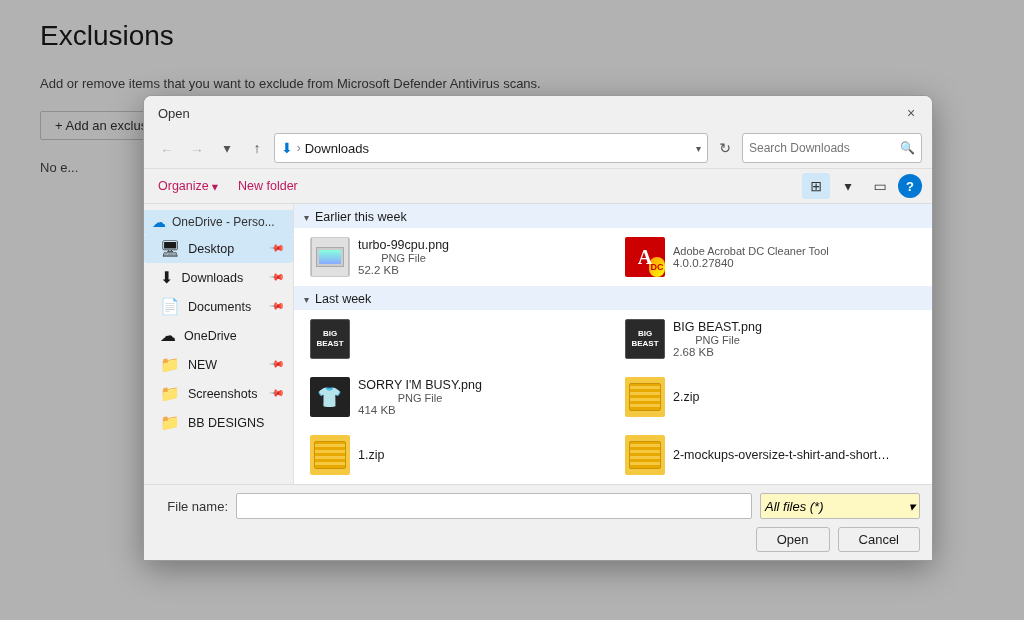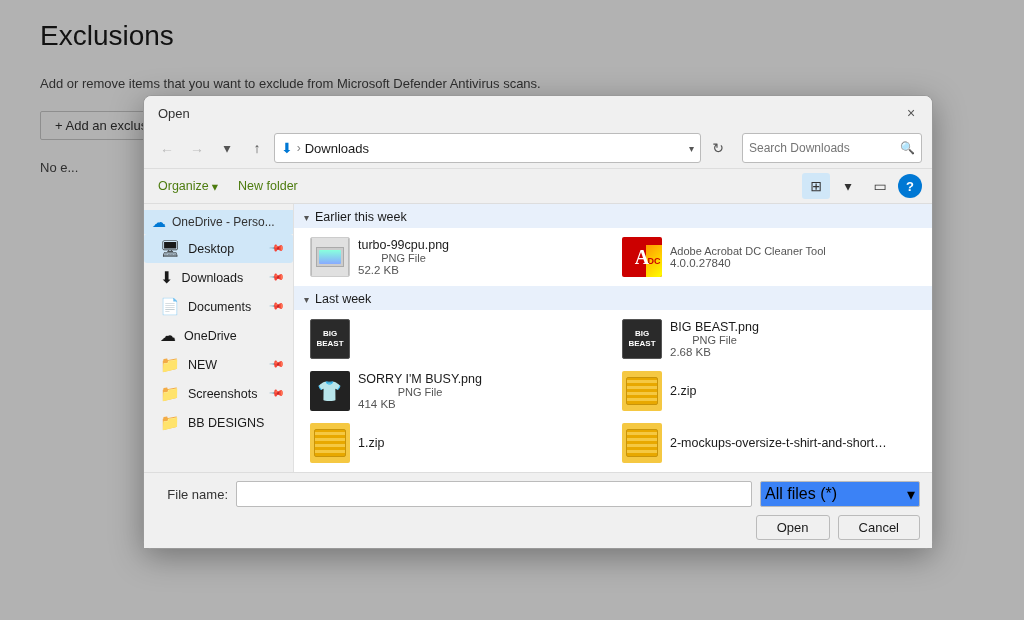--- a/index.html
+++ b/index.html
@@ -157,21 +157,20 @@
     .search-box {
       display: flex;
       align-items: center;
       background: #fff;
       border: 1px solid #bbb;
       border-radius: 3px;
       padding: 3px 6px;
       height: 30px;
       width: 180px;
       gap: 4px;
-      margin-left: 7px;
     }
     .search-box input {
       border: none;
       outline: none;
       font-size: 12px;
       color: #555;
       width: 100%;
       background: transparent;
     }
     .search-icon { color: #555; font-size: 12px; }
@@ -191,21 +190,21 @@
     .dialog-actions {
       display: flex;
       align-items: center;
       padding: 4px 10px;
       background: #f0f0f0;
       border-bottom: 1px solid #ddd;
       gap: 12px;
     }
     .action-btn {
       font-size: 12.5px;
-      color: #4d7c0f;
+      color: #be185d;
       cursor: pointer;
       padding: 2px 4px;
       border-radius: 3px;
       display: flex;
       align-items: center;
       gap: 3px;
       background: transparent;
       border: none;
       justify-content: flex-end;
     }
@@ -313,21 +312,21 @@
       color: #1a1a1a;
       font-weight: 400;
       cursor: pointer;
     }
     .section-chevron { font-size: 10px; color: #555; }
 
     
     .file-grid {
       display: grid;
       grid-template-columns: 1fr 1fr;
-      gap: 2px;
+      gap: 8px;
       padding: 4px 8px;
     }
     .file-item {
       display: flex;
       align-items: center;
       gap: 8px;
       padding: 5px 8px;
       border-radius: 4px;
       cursor: pointer;
     }
@@ -370,23 +369,23 @@
       justify-content: center;
       width: 40px;
       height: 40px;
       position: relative;
     }
     .thumb-adobe-badge {
       position: absolute;
       bottom: 0;
       right: 0;
       width: 16px;
-      height: 32px;
+      height: 20px;
       background: #ffcc00;
-      border-radius: 0;
+      border-radius: 8px;
       display: flex;
       align-items: center;
       justify-content: center;
       font-size: 10px;
     }
     .thumb-beast {
       background: #2a2a2a;
       color: #fff;
       font-size: 8px;
       font-weight: bold;
@@ -460,28 +459,29 @@
       background: #fff;
       padding: 2px 6px;
       font-size: 13px;
       outline: none;
       border-radius: 2px;
     }
     .filetype-select {
       width: 160px;
       height: 26px;
       border: 1px solid #bbb;
-      background: #3b82f6;
+      background: #fef9c3;
       padding: 2px 4px;
-      font-size: 16px;
+      font-size: 13px;
       border-radius: 2px;
       display: flex;
       align-items: center;
       justify-content: space-between;
       cursor: pointer;
+      font-style: italic;
     }
     .btn-row {
       display: flex;
       justify-content: flex-end;
       gap: 8px;
     }
     .btn-open, .btn-cancel {
       padding: 4px 20px;
       font-size: 13px;
       border-radius: 3px;

